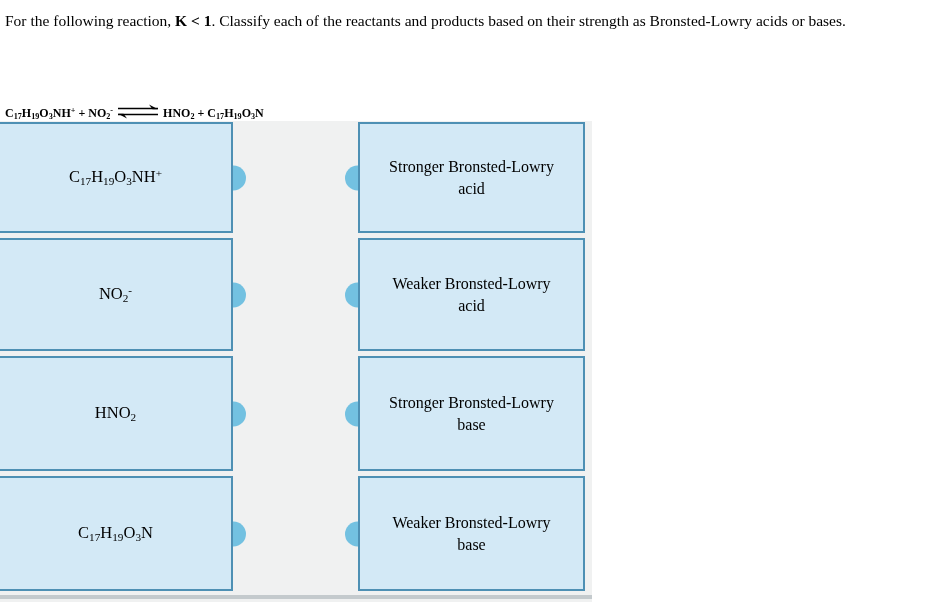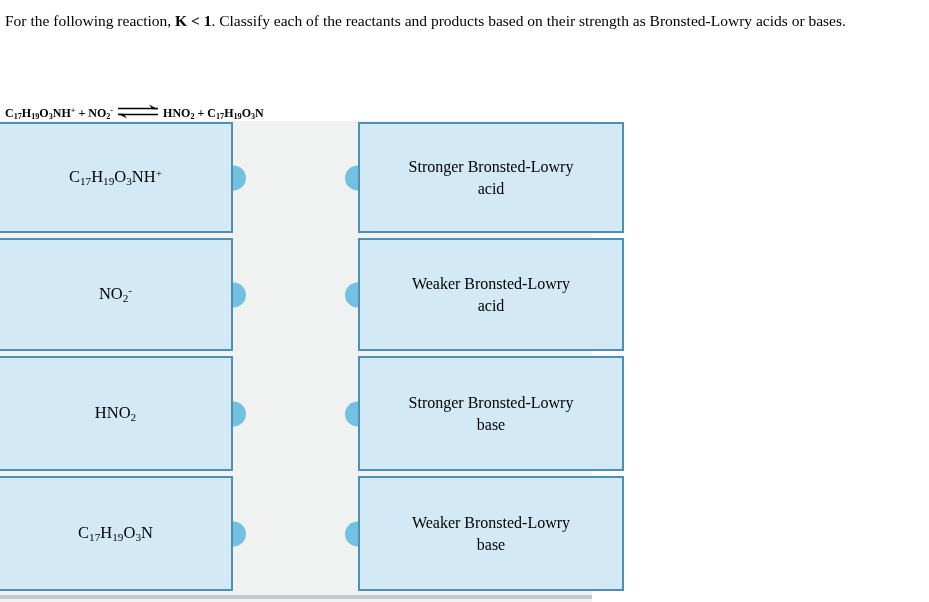--- a/index.html
+++ b/index.html
@@ -44,21 +44,21 @@
   }
 
   .col {
     position: absolute;
     top: 122px;
     display: flex;
     flex-direction: column;
     gap: 5px;
   }
   .col-left  { left: -2px;  width: 235px; }
-  .col-right { left: 358px; width: 266px; }
+  .col-right { left: 358px; width: 227px; }
   .col .box:nth-child(1) { height: 111px; }
   .col .box:nth-child(2) { height: 113px; }
   .col .box:nth-child(3) { height: 115px; }
   .col .box:nth-child(4) { height: 115px; }
 
   .box {
     position: relative;
     background: #d3e9f6;
     border: 2px solid #4e90b4;
     display: flex;

